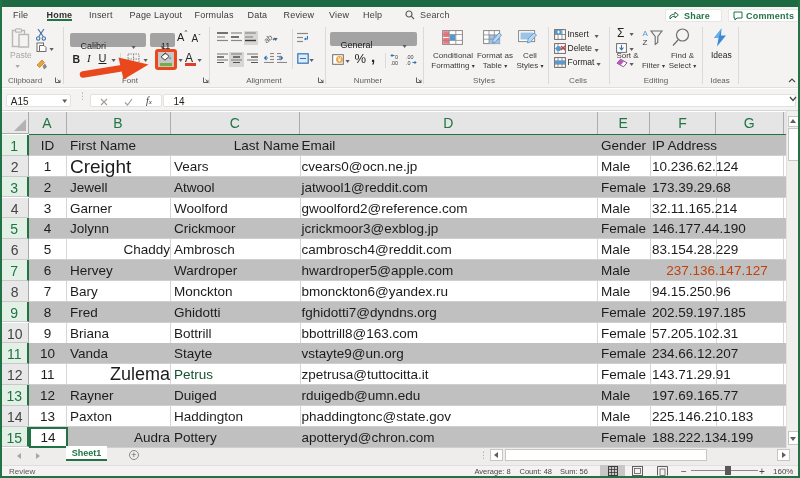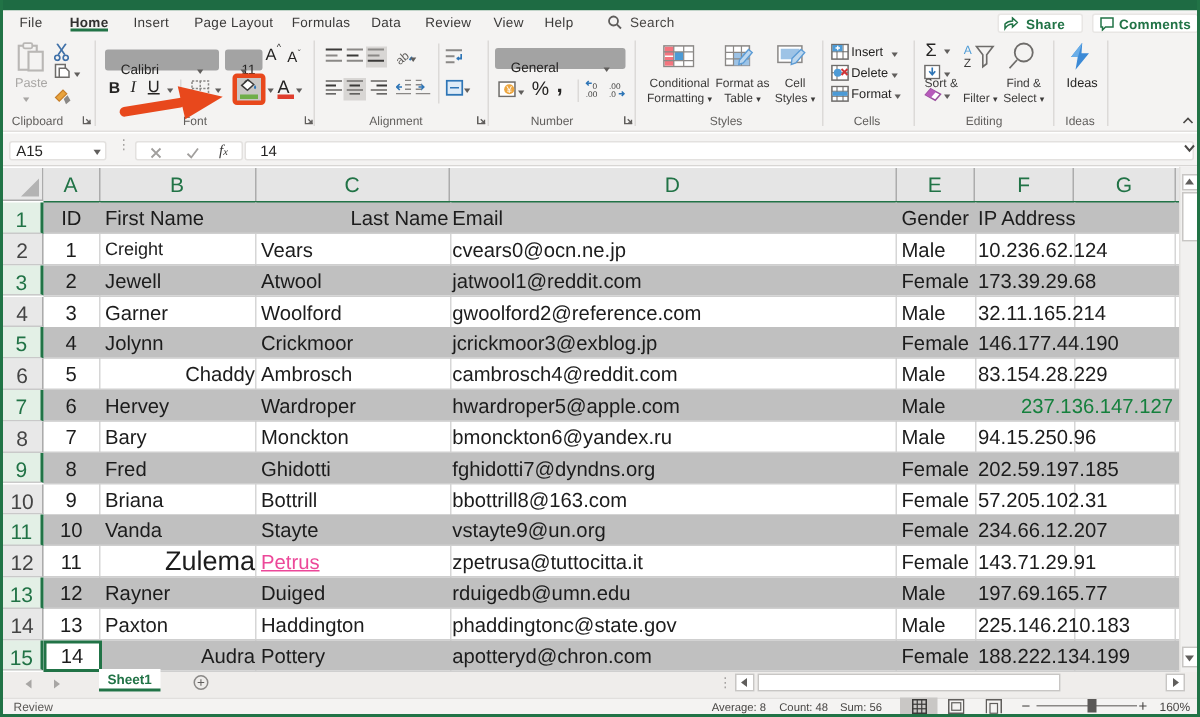--- a/index.html
+++ b/index.html
@@ -404,21 +404,21 @@
   <div style="position:absolute;left:0;top:24.00px;width:26.5px;height:20.83px;background:#E3F0E6;border-right:2px solid #217346;border-bottom:1px solid #C9C9C9;font-size:14px;color:#217346;text-align:center;line-height:22px;">1</div>
   <span style="position:absolute;left:26.5px;top:24.00px;width:38px;height:20.83px;font-size:13.5px;color:#1C1C1C;text-align:center;line-height:21.83px;white-space:nowrap;">ID</span>
   <span style="position:absolute;left:68px;top:24.00px;width:100px;height:20.83px;font-size:13.5px;color:#1C1C1C;text-align:left;line-height:21.83px;white-space:nowrap;">First Name</span>
   <span style="position:absolute;left:172px;top:24.00px;width:125px;height:20.83px;font-size:13.5px;color:#1C1C1C;text-align:right;line-height:21.83px;white-space:nowrap;">Last Name</span>
   <span style="position:absolute;left:299.5px;top:24.00px;width:290px;height:20.83px;font-size:13.5px;color:#1C1C1C;text-align:left;line-height:21.83px;white-space:nowrap;">Email</span>
   <span style="position:absolute;left:599px;top:24.00px;width:48px;height:20.83px;font-size:13.5px;color:#1C1C1C;text-align:left;line-height:21.83px;white-space:nowrap;">Gender</span>
   <span style="position:absolute;left:650px;top:24.00px;width:130px;height:20.83px;font-size:13.5px;color:#1C1C1C;text-align:left;line-height:21.83px;white-space:nowrap;">IP Address</span>
   <div style="position:absolute;left:26.5px;top:64.97px;width:757px;height:0.8px;background:#CFCFCF;"></div>
   <div style="position:absolute;left:0;top:44.83px;width:26.5px;height:20.83px;background:#E8E8E8;border-right:1px solid #ABABAB;border-bottom:1px solid #C9C9C9;font-size:14px;color:#444;text-align:center;line-height:22px;">2</div>
   <span style="position:absolute;left:26.5px;top:44.83px;width:38px;height:20.83px;font-size:13.5px;color:#1C1C1C;text-align:center;line-height:21.83px;white-space:nowrap;">1</span>
-  <span style="position:absolute;left:68px;top:44.83px;width:100px;height:26px;font-size:12px;color:#1C1C1C;text-align:left;line-height:21.83px;white-space:nowrap;">Creight</span>
+  <span style="position:absolute;left:68px;top:44.83px;width:100px;height:26px;font-size:19px;color:#1C1C1C;text-align:left;line-height:21.83px;white-space:nowrap;">Creight</span>
   <span style="position:absolute;left:172px;top:44.83px;width:125px;height:20.83px;font-size:13.5px;color:#1C1C1C;text-align:left;line-height:21.83px;white-space:nowrap;">Vears</span>
   <span style="position:absolute;left:299.5px;top:44.83px;width:290px;height:20.83px;font-size:13.5px;color:#1C1C1C;text-align:left;line-height:21.83px;white-space:nowrap;">cvears0@ocn.ne.jp</span>
   <span style="position:absolute;left:599px;top:44.83px;width:48px;height:20.83px;font-size:13.5px;color:#1C1C1C;text-align:left;line-height:21.83px;white-space:nowrap;">Male</span>
   <span style="position:absolute;left:650px;top:44.83px;width:130px;height:20.83px;font-size:13.5px;color:#1C1C1C;text-align:left;line-height:21.83px;white-space:nowrap;">10.236.62.124</span>
   <div style="position:absolute;left:26.5px;top:65.67px;width:757px;height:20.83px;background:#C0C0C0;"></div>
   <div style="position:absolute;left:26.5px;top:85.80px;width:757px;height:0.8px;background:#CFCFCF;"></div>
   <div style="position:absolute;left:0;top:65.67px;width:26.5px;height:20.83px;background:#E3F0E6;border-right:2px solid #217346;border-bottom:1px solid #C9C9C9;font-size:14px;color:#217346;text-align:center;line-height:22px;">3</div>
   <span style="position:absolute;left:26.5px;top:65.67px;width:38px;height:20.83px;font-size:13.5px;color:#1C1C1C;text-align:center;line-height:21.83px;white-space:nowrap;">2</span>
   <span style="position:absolute;left:68px;top:65.67px;width:100px;height:20.83px;font-size:13.5px;color:#1C1C1C;text-align:left;line-height:21.83px;white-space:nowrap;">Jewell</span>
   <span style="position:absolute;left:172px;top:65.67px;width:125px;height:20.83px;font-size:13.5px;color:#1C1C1C;text-align:left;line-height:21.83px;white-space:nowrap;">Atwool</span>
@@ -451,21 +451,21 @@
   <span style="position:absolute;left:599px;top:128.16px;width:48px;height:20.83px;font-size:13.5px;color:#1C1C1C;text-align:left;line-height:21.83px;white-space:nowrap;">Male</span>
   <span style="position:absolute;left:650px;top:128.16px;width:130px;height:20.83px;font-size:13.5px;color:#1C1C1C;text-align:left;line-height:21.83px;white-space:nowrap;">83.154.28.229</span>
   <div style="position:absolute;left:26.5px;top:149.00px;width:757px;height:20.83px;background:#C0C0C0;"></div>
   <div style="position:absolute;left:26.5px;top:169.13px;width:757px;height:0.8px;background:#CFCFCF;"></div>
   <div style="position:absolute;left:0;top:149.00px;width:26.5px;height:20.83px;background:#E3F0E6;border-right:2px solid #217346;border-bottom:1px solid #C9C9C9;font-size:14px;color:#217346;text-align:center;line-height:22px;">7</div>
   <span style="position:absolute;left:26.5px;top:149.00px;width:38px;height:20.83px;font-size:13.5px;color:#1C1C1C;text-align:center;line-height:21.83px;white-space:nowrap;">6</span>
   <span style="position:absolute;left:68px;top:149.00px;width:100px;height:20.83px;font-size:13.5px;color:#1C1C1C;text-align:left;line-height:21.83px;white-space:nowrap;">Hervey</span>
   <span style="position:absolute;left:172px;top:149.00px;width:125px;height:20.83px;font-size:13.5px;color:#1C1C1C;text-align:left;line-height:21.83px;white-space:nowrap;">Wardroper</span>
   <span style="position:absolute;left:299.5px;top:149.00px;width:290px;height:20.83px;font-size:13.5px;color:#1C1C1C;text-align:left;line-height:21.83px;white-space:nowrap;">hwardroper5@apple.com</span>
   <span style="position:absolute;left:599px;top:149.00px;width:48px;height:20.83px;font-size:13.5px;color:#1C1C1C;text-align:left;line-height:21.83px;white-space:nowrap;">Male</span>
-  <span style="position:absolute;left:650px;top:149.00px;width:130px;height:20.83px;font-size:13.5px;color:#15803d;text-align:right;line-height:21.83px;white-space:nowrap;">237.136.147.127</span>
+  <span style="position:absolute;left:650px;top:149.00px;width:130px;height:20.83px;font-size:13.5px;color:#c2410c;text-align:center;line-height:21.83px;white-space:nowrap;">237.136.147.127</span>
   <div style="position:absolute;left:26.5px;top:189.96px;width:757px;height:0.8px;background:#CFCFCF;"></div>
   <div style="position:absolute;left:0;top:169.83px;width:26.5px;height:20.83px;background:#E8E8E8;border-right:1px solid #ABABAB;border-bottom:1px solid #C9C9C9;font-size:14px;color:#444;text-align:center;line-height:22px;">8</div>
   <span style="position:absolute;left:26.5px;top:169.83px;width:38px;height:20.83px;font-size:13.5px;color:#1C1C1C;text-align:center;line-height:21.83px;white-space:nowrap;">7</span>
   <span style="position:absolute;left:68px;top:169.83px;width:100px;height:20.83px;font-size:13.5px;color:#1C1C1C;text-align:left;line-height:21.83px;white-space:nowrap;">Bary</span>
   <span style="position:absolute;left:172px;top:169.83px;width:125px;height:20.83px;font-size:13.5px;color:#1C1C1C;text-align:left;line-height:21.83px;white-space:nowrap;">Monckton</span>
   <span style="position:absolute;left:299.5px;top:169.83px;width:290px;height:20.83px;font-size:13.5px;color:#1C1C1C;text-align:left;line-height:21.83px;white-space:nowrap;">bmonckton6@yandex.ru</span>
   <span style="position:absolute;left:599px;top:169.83px;width:48px;height:20.83px;font-size:13.5px;color:#1C1C1C;text-align:left;line-height:21.83px;white-space:nowrap;">Male</span>
   <span style="position:absolute;left:650px;top:169.83px;width:130px;height:20.83px;font-size:13.5px;color:#1C1C1C;text-align:left;line-height:21.83px;white-space:nowrap;">94.15.250.96</span>
   <div style="position:absolute;left:26.5px;top:190.66px;width:757px;height:20.83px;background:#C0C0C0;"></div>
   <div style="position:absolute;left:26.5px;top:210.80px;width:757px;height:0.8px;background:#CFCFCF;"></div>
@@ -490,21 +490,21 @@
   <span style="position:absolute;left:26.5px;top:232.33px;width:38px;height:20.83px;font-size:13.5px;color:#1C1C1C;text-align:center;line-height:21.83px;white-space:nowrap;">10</span>
   <span style="position:absolute;left:68px;top:232.33px;width:100px;height:20.83px;font-size:13.5px;color:#1C1C1C;text-align:left;line-height:21.83px;white-space:nowrap;">Vanda</span>
   <span style="position:absolute;left:172px;top:232.33px;width:125px;height:20.83px;font-size:13.5px;color:#1C1C1C;text-align:left;line-height:21.83px;white-space:nowrap;">Stayte</span>
   <span style="position:absolute;left:299.5px;top:232.33px;width:290px;height:20.83px;font-size:13.5px;color:#1C1C1C;text-align:left;line-height:21.83px;white-space:nowrap;">vstayte9@un.org</span>
   <span style="position:absolute;left:599px;top:232.33px;width:48px;height:20.83px;font-size:13.5px;color:#1C1C1C;text-align:left;line-height:21.83px;white-space:nowrap;">Female</span>
   <span style="position:absolute;left:650px;top:232.33px;width:130px;height:20.83px;font-size:13.5px;color:#1C1C1C;text-align:left;line-height:21.83px;white-space:nowrap;">234.66.12.207</span>
   <div style="position:absolute;left:26.5px;top:273.30px;width:757px;height:0.8px;background:#CFCFCF;"></div>
   <div style="position:absolute;left:0;top:253.16px;width:26.5px;height:20.83px;background:#E8E8E8;border-right:1px solid #ABABAB;border-bottom:1px solid #C9C9C9;font-size:14px;color:#444;text-align:center;line-height:22px;">12</div>
   <span style="position:absolute;left:26.5px;top:253.16px;width:38px;height:20.83px;font-size:13.5px;color:#1C1C1C;text-align:center;line-height:21.83px;white-space:nowrap;">11</span>
   <span style="position:absolute;left:68px;top:253px;width:100px;height:20.83px;font-size:18px;color:#1C1C1C;text-align:right;line-height:21.83px;white-space:nowrap;">Zulema</span>
-  <span style="position:absolute;left:172px;top:253.16px;width:125px;height:20.83px;font-size:13.5px;color:#ec4899;text-align:left;line-height:21.83px;white-space:nowrap;text-decoration:underline;">Petrus</span>
+  <span style="position:absolute;left:172px;top:253.16px;width:125px;height:20.83px;font-size:13.5px;color:#14532d;text-align:left;line-height:21.83px;white-space:nowrap;">Petrus</span>
   <span style="position:absolute;left:299.5px;top:253.16px;width:290px;height:20.83px;font-size:13.5px;color:#1C1C1C;text-align:left;line-height:21.83px;white-space:nowrap;">zpetrusa@tuttocitta.it</span>
   <span style="position:absolute;left:599px;top:253.16px;width:48px;height:20.83px;font-size:13.5px;color:#1C1C1C;text-align:left;line-height:21.83px;white-space:nowrap;">Female</span>
   <span style="position:absolute;left:650px;top:253.16px;width:130px;height:20.83px;font-size:13.5px;color:#1C1C1C;text-align:left;line-height:21.83px;white-space:nowrap;">143.71.29.91</span>
   <div style="position:absolute;left:26.5px;top:274.00px;width:757px;height:20.83px;background:#C0C0C0;"></div>
   <div style="position:absolute;left:26.5px;top:294.13px;width:757px;height:0.8px;background:#CFCFCF;"></div>
   <div style="position:absolute;left:0;top:274.00px;width:26.5px;height:20.83px;background:#E3F0E6;border-right:2px solid #217346;border-bottom:1px solid #C9C9C9;font-size:14px;color:#217346;text-align:center;line-height:22px;">13</div>
   <span style="position:absolute;left:26.5px;top:274.00px;width:38px;height:20.83px;font-size:13.5px;color:#1C1C1C;text-align:center;line-height:21.83px;white-space:nowrap;">12</span>
   <span style="position:absolute;left:68px;top:274.00px;width:100px;height:20.83px;font-size:13.5px;color:#1C1C1C;text-align:left;line-height:21.83px;white-space:nowrap;">Rayner</span>
   <span style="position:absolute;left:172px;top:274.00px;width:125px;height:20.83px;font-size:13.5px;color:#1C1C1C;text-align:left;line-height:21.83px;white-space:nowrap;">Duiged</span>
   <span style="position:absolute;left:299.5px;top:274.00px;width:290px;height:20.83px;font-size:13.5px;color:#1C1C1C;text-align:left;line-height:21.83px;white-space:nowrap;">rduigedb@umn.edu</span>

